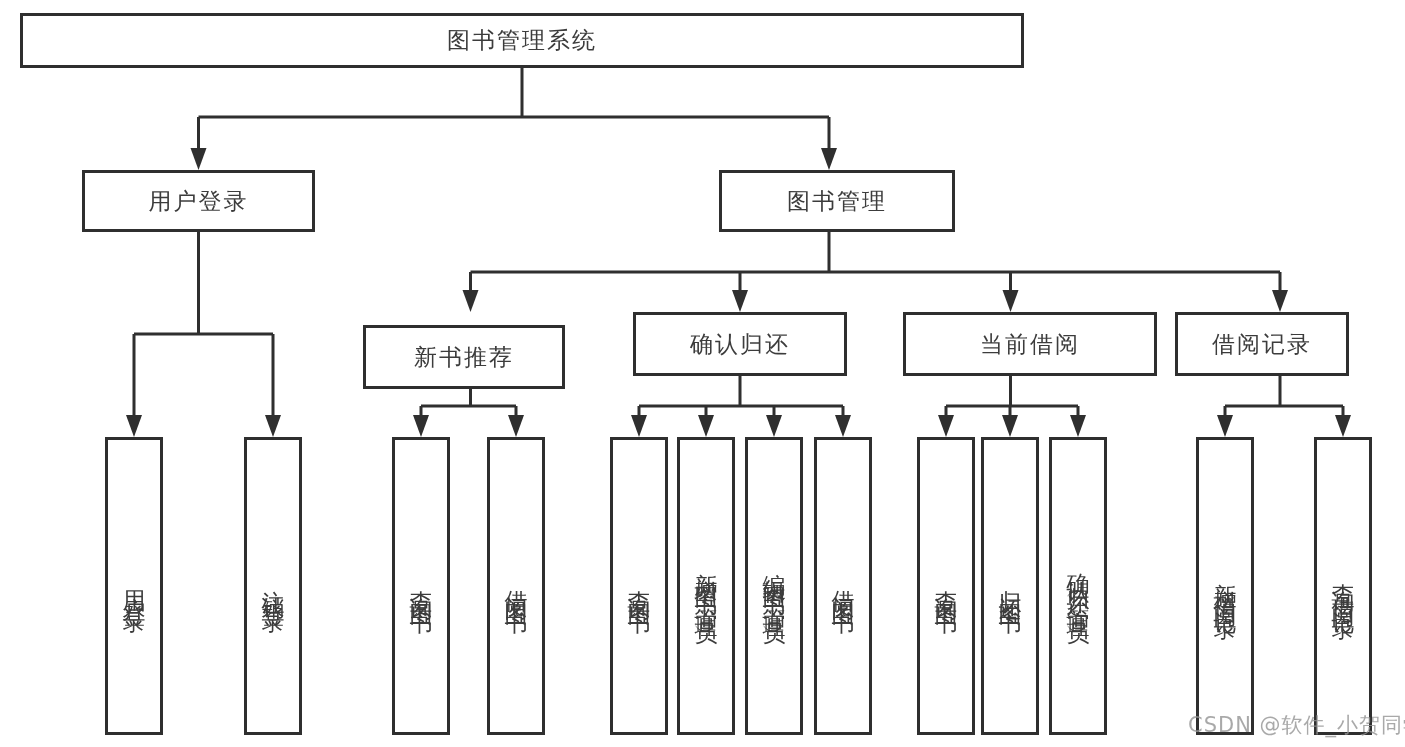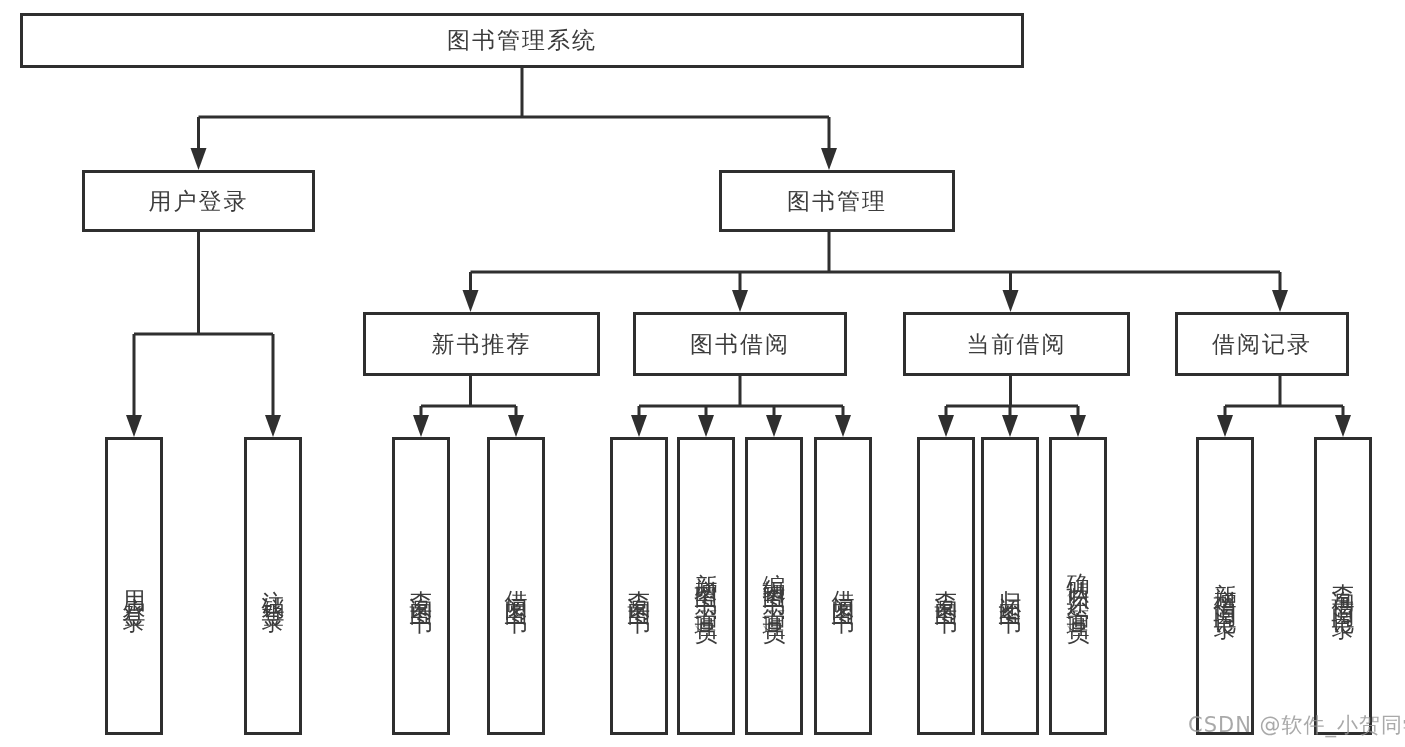--- a/index.html
+++ b/index.html
@@ -64,27 +64,27 @@
     <span>图书管理系统</span>
   </div>
 
   <div class="box hbox" style="left:82px;top:170px;width:233px;height:62px;">
     <span>用户登录</span>
   </div>
   <div class="box hbox" style="left:712px;top:170px;width:236px;height:62px;margin-left:7px;">
     <span>图书管理</span>
   </div>
 
-  <div class="box hbox" style="left:363px;top:312px;width:237px;height:64px;">
+  <div class="box hbox" style="left:363px;top:325px;width:202px;height:64px;">
     <span>新书推荐</span>
   </div>
   <div class="box hbox" style="left:633px;top:312px;width:214px;height:64px;">
-    <span>图书借阅</span>
+    <span>确认归还</span>
   </div>
-  <div class="box hbox" style="left:903px;top:312px;width:227px;height:64px;">
+  <div class="box hbox" style="left:903px;top:312px;width:254px;height:64px;">
     <span>当前借阅</span>
   </div>
   <div class="box hbox" style="left:1175px;top:312px;width:174px;height:64px;">
     <span>借阅记录</span>
   </div>
 
   <div class="box vbox" style="left:105px;top:437px;width:58px;height:298px;">
     <span>用户登录</span>
   </div>
   <div class="box vbox" style="left:244px;top:437px;width:58px;height:298px;">

